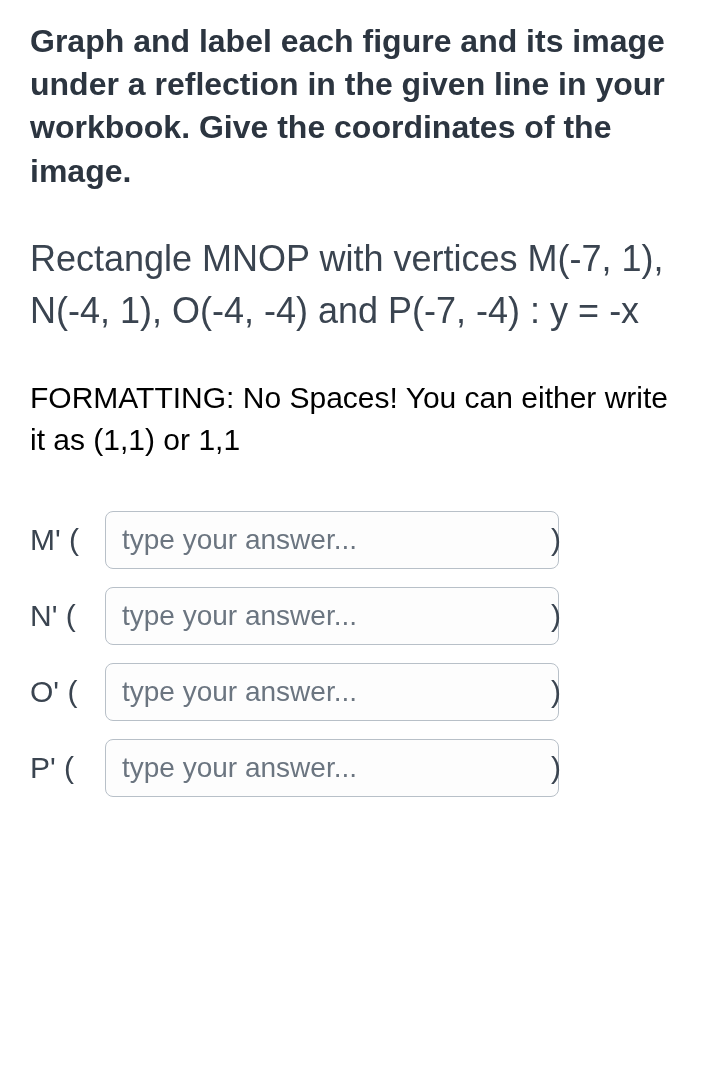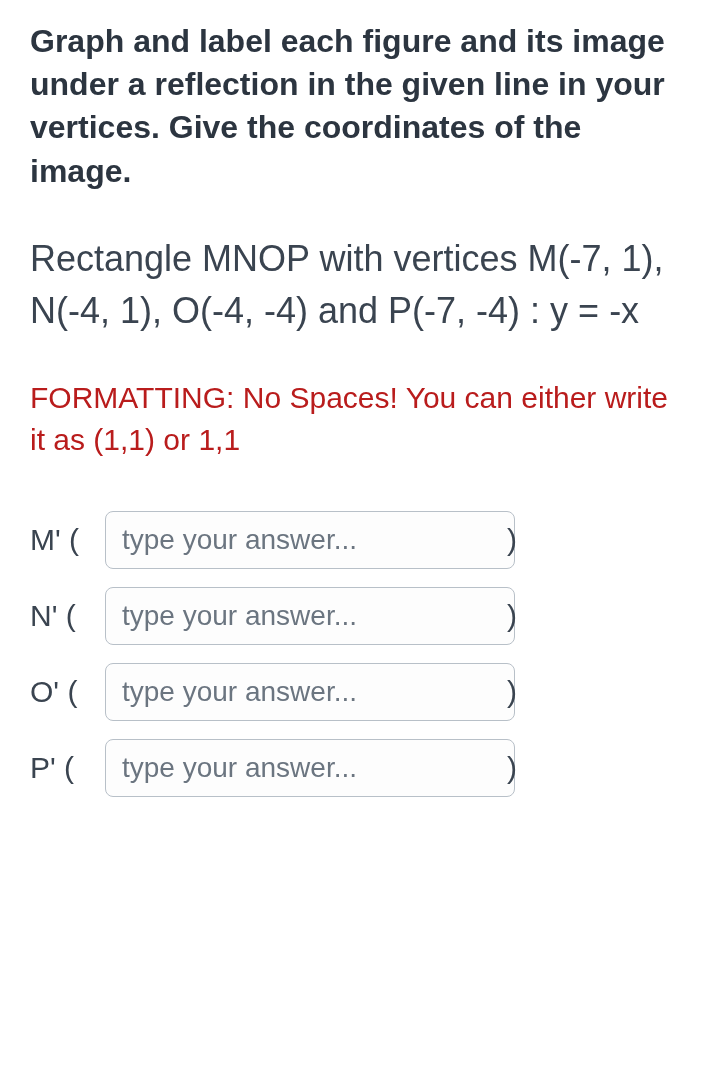--- a/index.html
+++ b/index.html
@@ -25,38 +25,38 @@
       font-size: 36px;
       font-weight: 400;
       line-height: 1.45;
       color: #3a4450;
       margin-bottom: 40px;
     }
     .formatting-text {
       font-size: 30px;
       font-weight: 400;
       line-height: 1.4;
-      color: #b91c1c;
+      color: #000000;
       margin-bottom: 50px;
     }
     .answer-row {
       display: flex;
       align-items: center;
       margin-bottom: 18px;
       font-size: 30px;
       color: #3a4450;
     }
     .answer-label {
       min-width: 75px;
       font-size: 30px;
       white-space: nowrap;
     }
     .answer-input {
       flex: 0 0 auto;
-      width: 410px;
+      width: 454px;
       height: 58px;
       border: 1px solid #b8c0c8;
       border-radius: 8px;
       padding: 8px 16px;
       font-size: 28px;
       color: #3a4450;
       font-family: inherit;
       outline: none;
       background: #fdfdfd;
     }
@@ -65,21 +65,21 @@
       opacity: 1;
     }
     .close-paren {
       font-size: 30px;
       margin-left: -8px;
     }
   </style>
 </head>
 <body>
 
-<div class="title">Graph and label each figure and its image under a reflection in the given line in your vertices. Give the coordinates of the image.</div>
+<div class="title">Graph and label each figure and its image under a reflection in the given line in your workbook. Give the coordinates of the image.</div>
 
 <div class="problem-text">Rectangle MNOP with vertices M(-7, 1), N(-4, 1), O(-4, -4) and P(-7, -4) : y = -x</div>
 
 <div class="formatting-text">FORMATTING: No Spaces! You can either write it as (1,1) or 1,1</div>
 
 <div class="answer-row">
   <span class="answer-label">M' (</span>
   <input type="text" class="answer-input" placeholder="type your answer..." style="">
   <span class="close-paren">)</span>
 </div>

